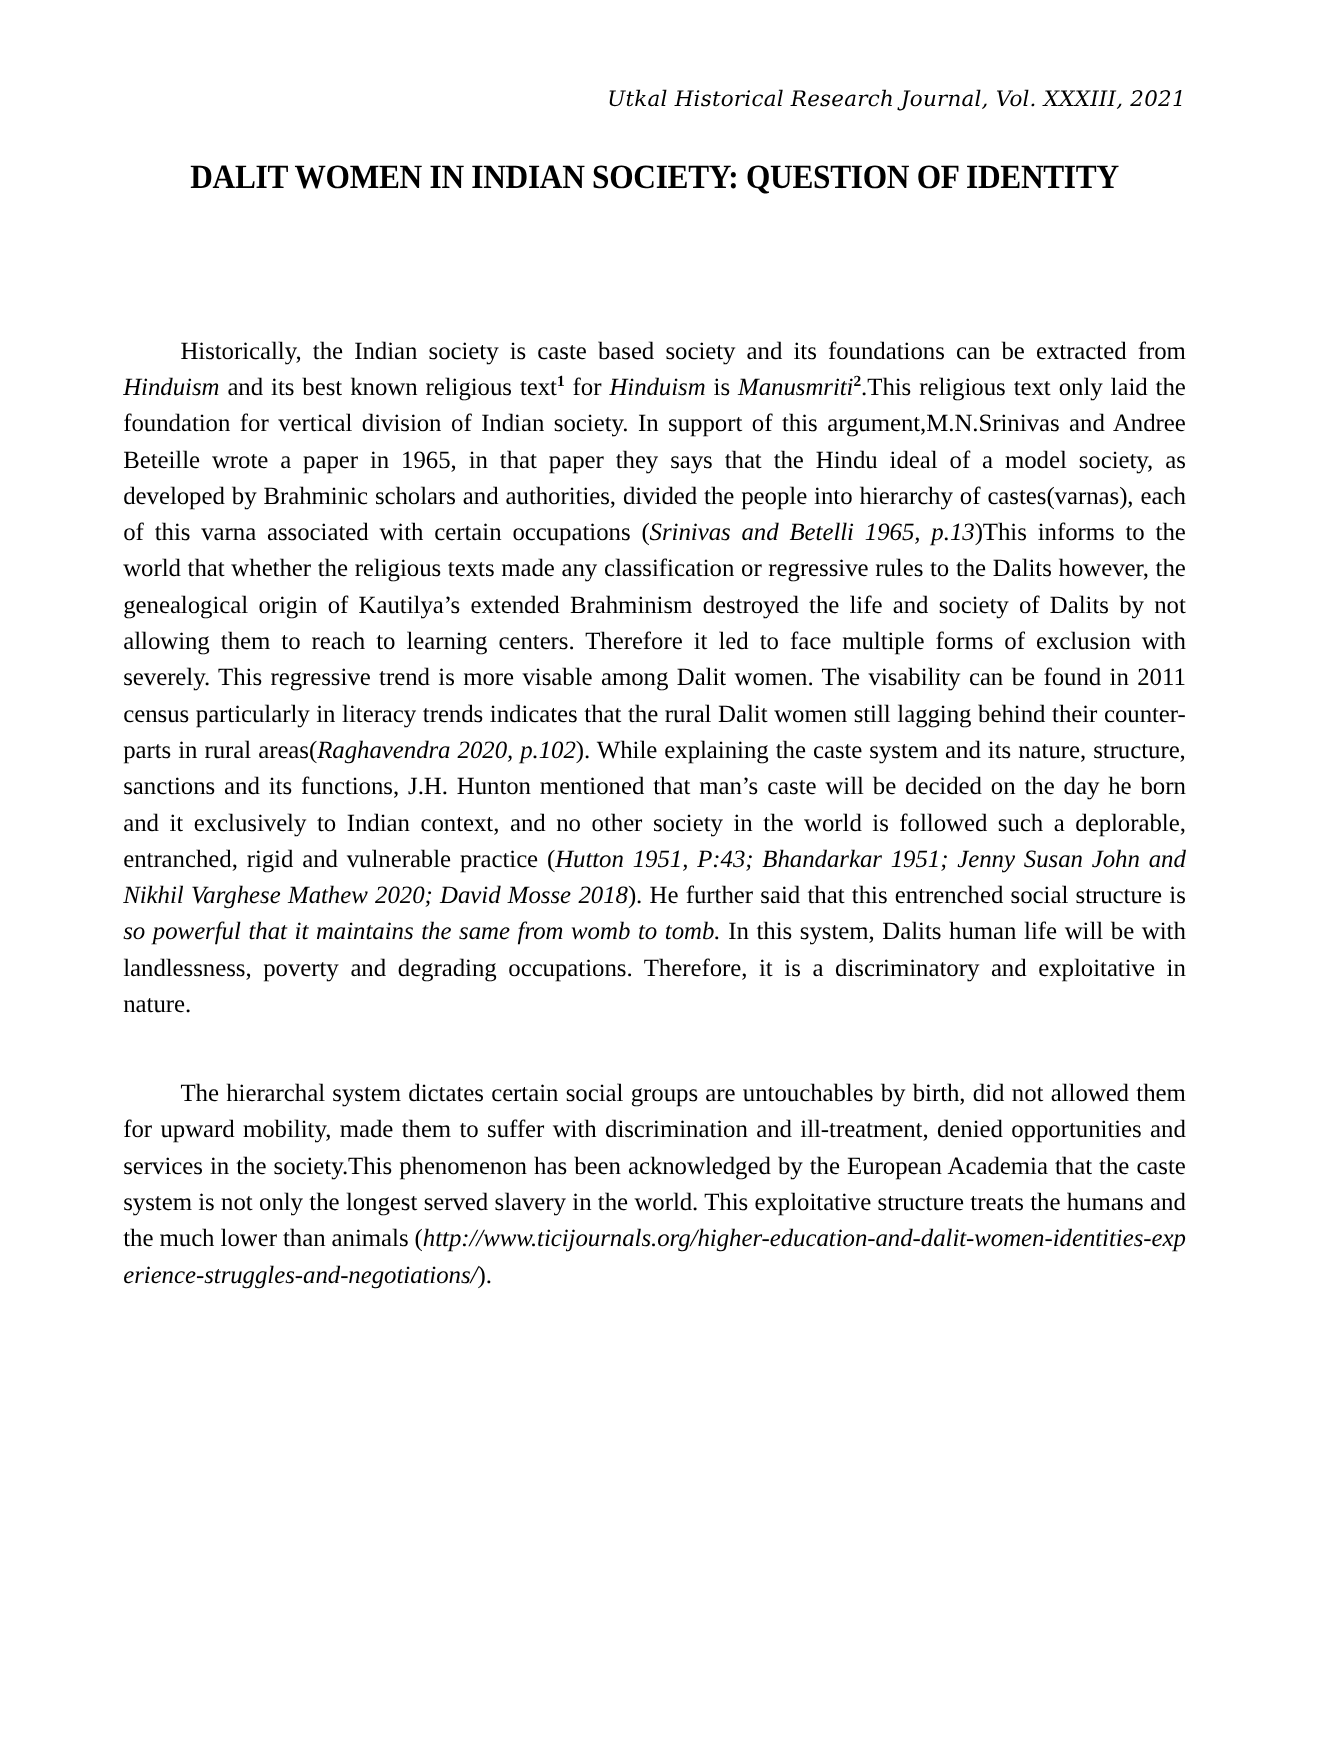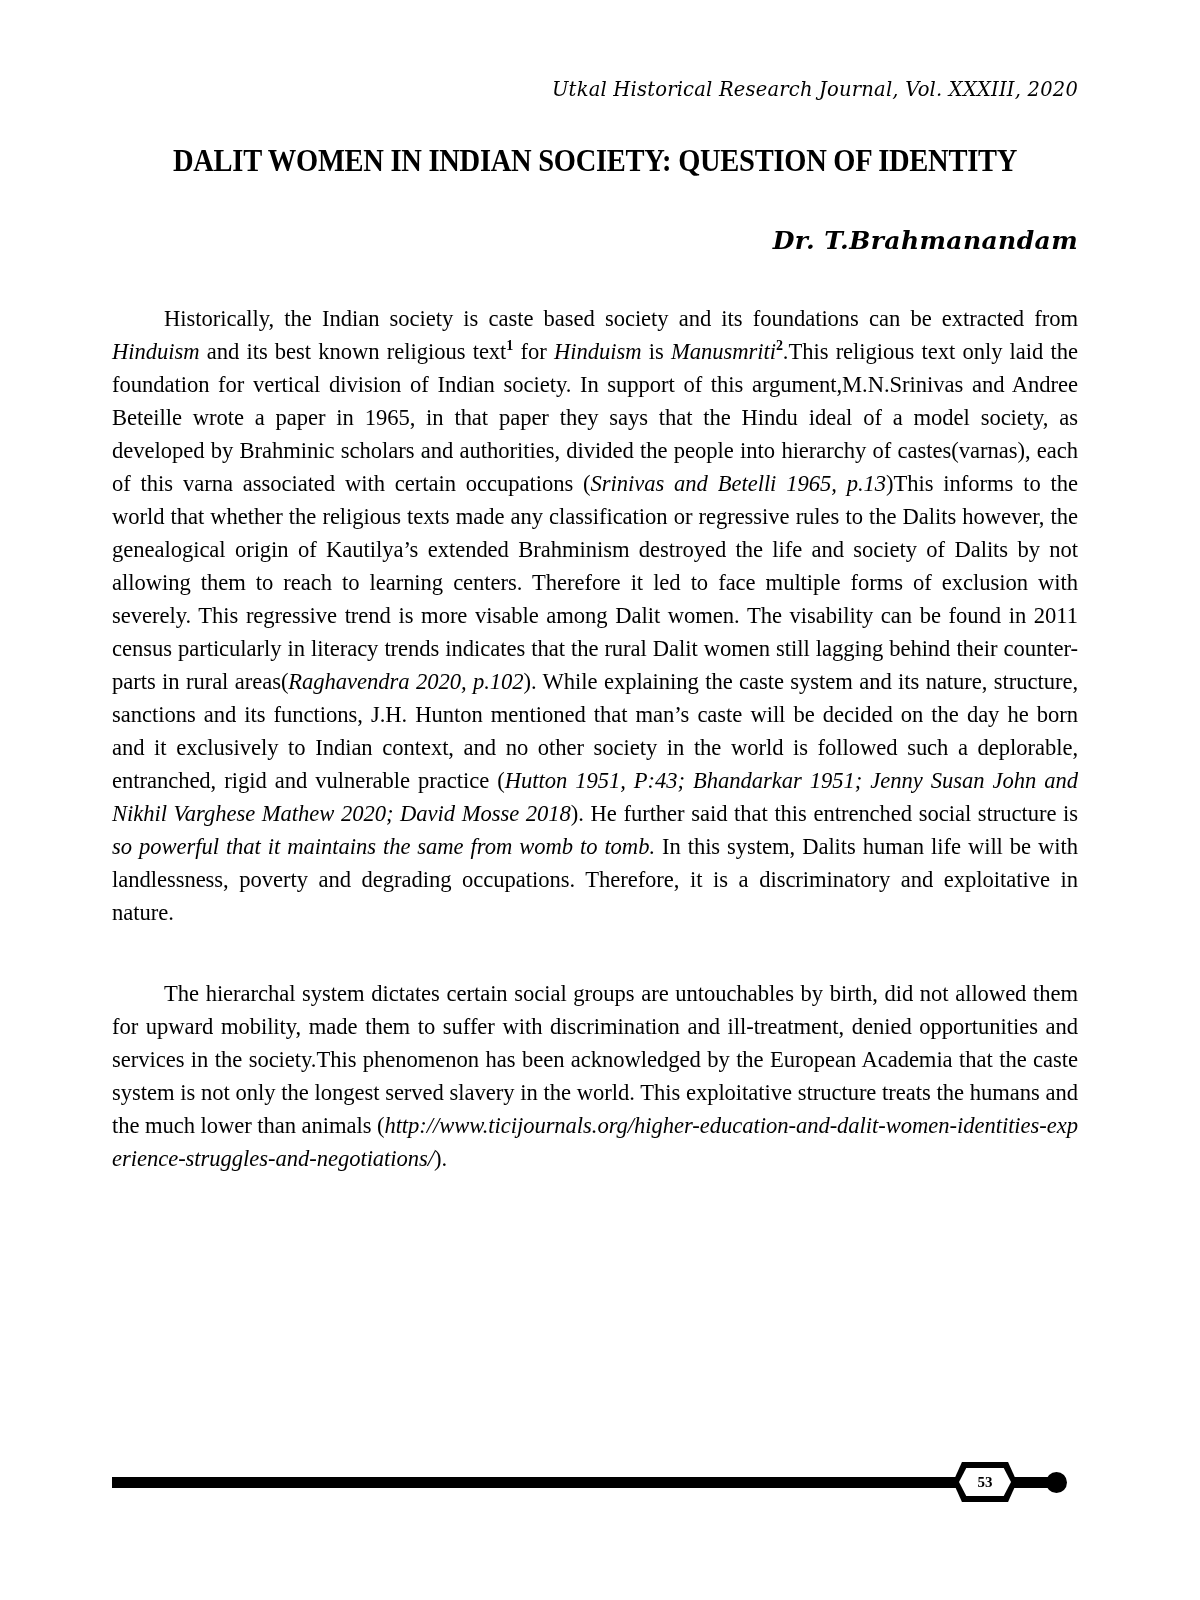--- a/index.html
+++ b/index.html
@@ -152,32 +152,24 @@
     font-weight: 700;
     color: #000000;
     font-family: "Liberation Serif", "DejaVu Serif", serif;
   }
 </style>
 </head>
 <body>
 
 <div class="page">
 
-  <div class="running-head">Utkal Historical Research Journal, Vol. XXXIII, 2020</div>
+  <div class="running-head">Utkal Historical Research Journal, Vol. XXXIII, 2021</div>
 
   <h1 class="article-title">DALIT WOMEN IN INDIAN SOCIETY: QUESTION OF IDENTITY</h1>
 
-  <div class="author">Dr. T.Brahmanandam</div>
 
   <div class="body-col">
     <p class="para">Historically, the Indian society is caste based society and its foundations can be extracted from <i>Hinduism</i> and its best known religious text<sup>1</sup> for <i>Hinduism</i> is <i>Manusmriti</i><sup>2</sup>.This religious text only laid the foundation for vertical division of Indian society. In support of this argument,M.N.Srinivas and Andree Beteille wrote a paper in 1965, in that paper they says that the Hindu ideal of a model society, as developed by Brahminic scholars and authorities, divided the people into hierarchy of castes(varnas), each of this varna associated with certain occupations (<i>Srinivas and Betelli 1965, p.13</i>)This informs to the world that whether the religious texts made any classification or regressive rules to the Dalits however, the genealogical origin of Kautilya’s extended Brahminism destroyed the life and society of Dalits by not allowing them to reach to learning centers. Therefore it led to face multiple forms of exclusion with severely. This regressive trend is more visable among Dalit women. The visability can be found in 2011 census particularly in literacy trends indicates that the rural Dalit women still lagging behind their counter-parts in rural areas(<i>Raghavendra 2020, p.102</i>). While explaining the caste system and its nature, structure, sanctions and its functions, J.H. Hunton mentioned that man’s caste will be decided on the day he born and it exclusively to Indian context, and no other society in the world is followed such a deplorable, entranched, rigid and vulnerable practice (<i>Hutton 1951, P:43; Bhandarkar 1951; Jenny Susan John and Nikhil Varghese Mathew 2020; David Mosse 2018</i>). He further said that this entrenched social structure is <i>so powerful that it maintains the same from womb to tomb.</i> In this system, Dalits human life will be with landlessness, poverty and degrading occupations. Therefore, it is a discriminatory and exploitative in nature.</p>
     <p class="para tight">The hierarchal system dictates certain social groups are untouchables by birth, did not allowed them for upward mobility, made them to suffer with discrimination and ill-treatment, denied opportunities and services in the society.This phenomenon has been acknowledged by the European Academia that the caste system is not only the longest served slavery in the world. This exploitative structure treats the humans and the much lower than animals (<span class="url-frag">http://www.ticijournals.org/higher-education-and-dalit-women-identities-experience-struggles-and-negotiations/</span>).</p>
   </div>
 
-  <div class="footer">
-    <div class="footer-bar"></div>
-    <div class="page-badge">
-      <div class="page-badge-inner">53</div>
-    </div>
-    <div class="footer-dot"></div>
-  </div>
 
 </div>
 
 </body></html>

